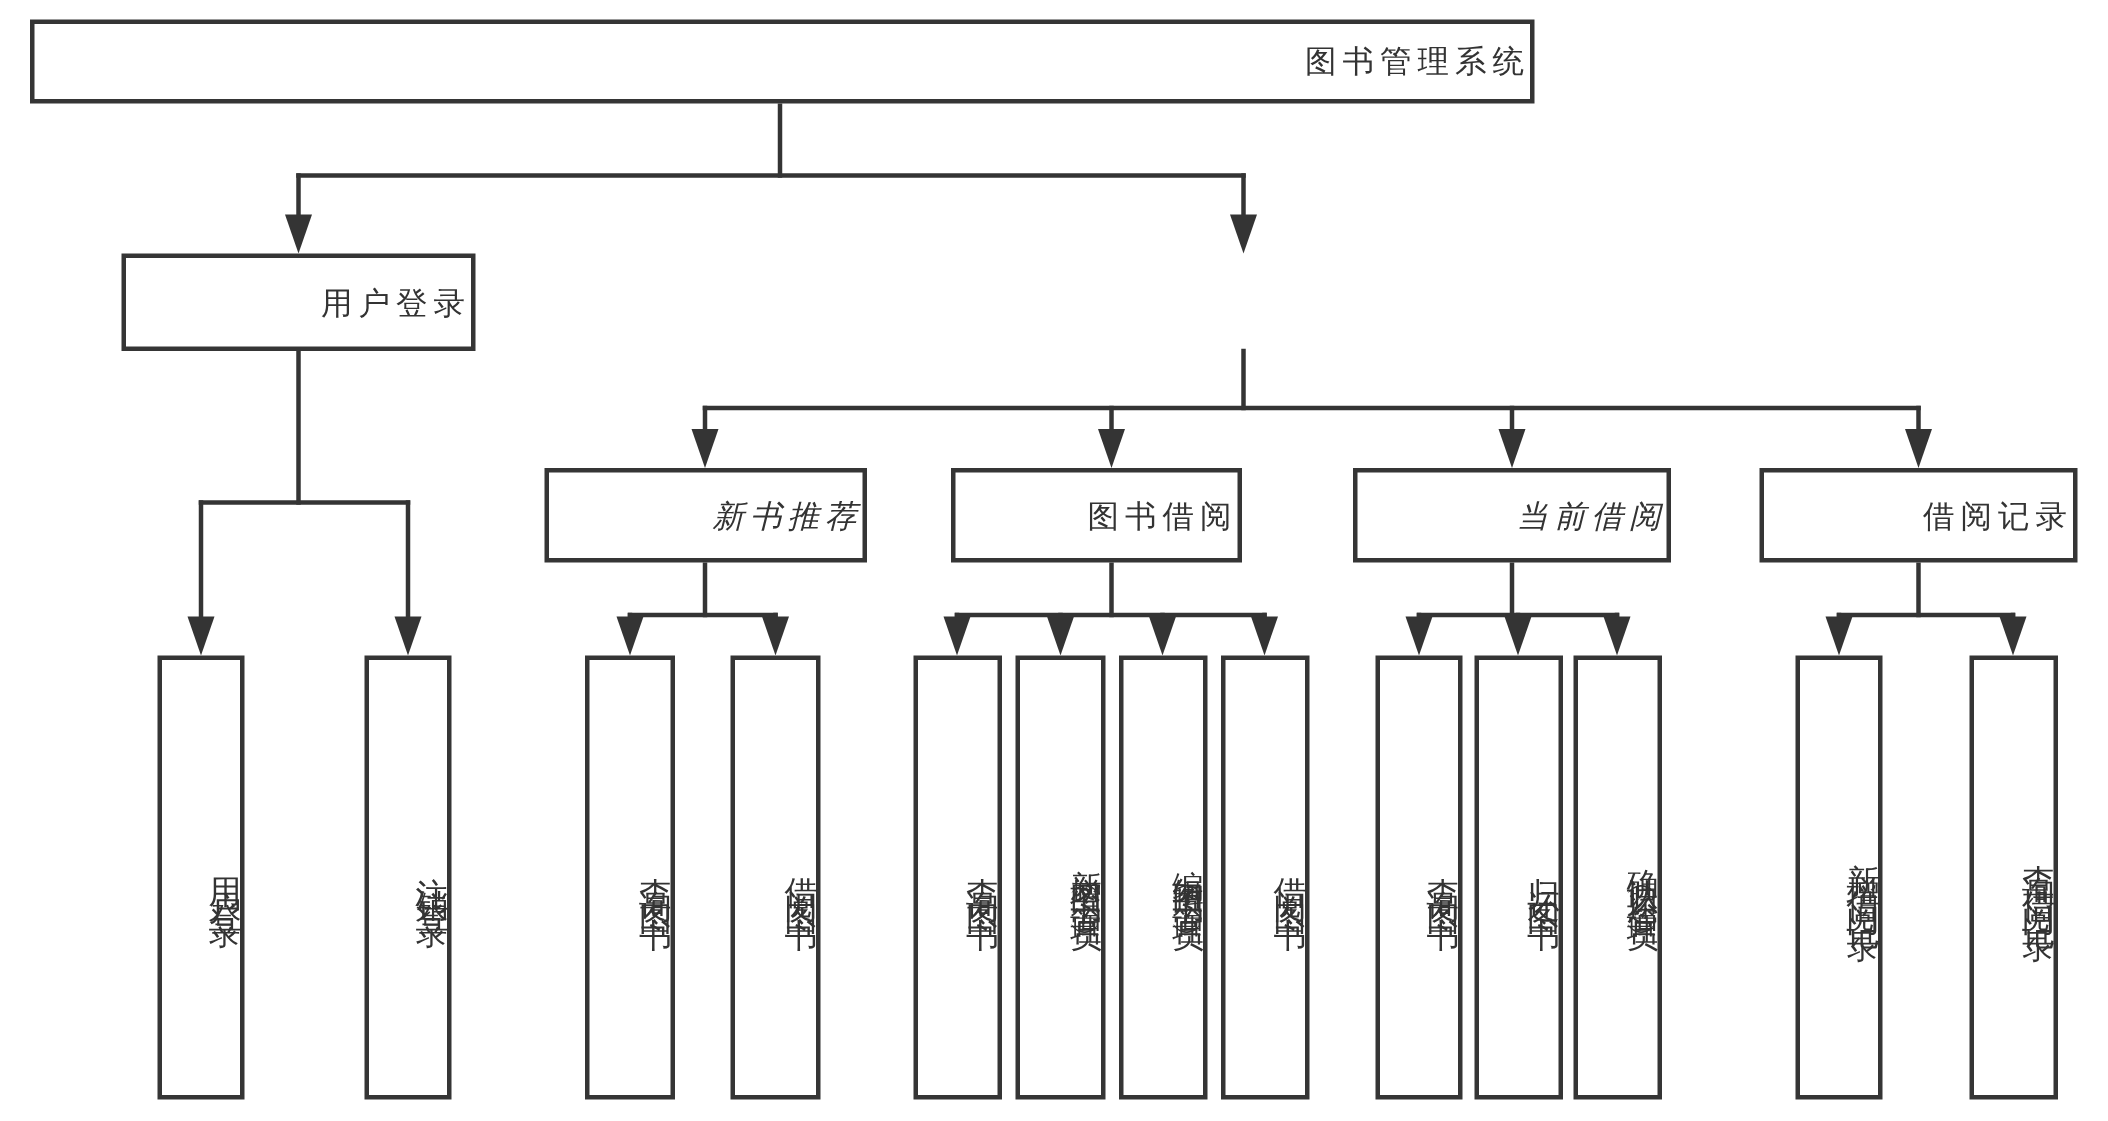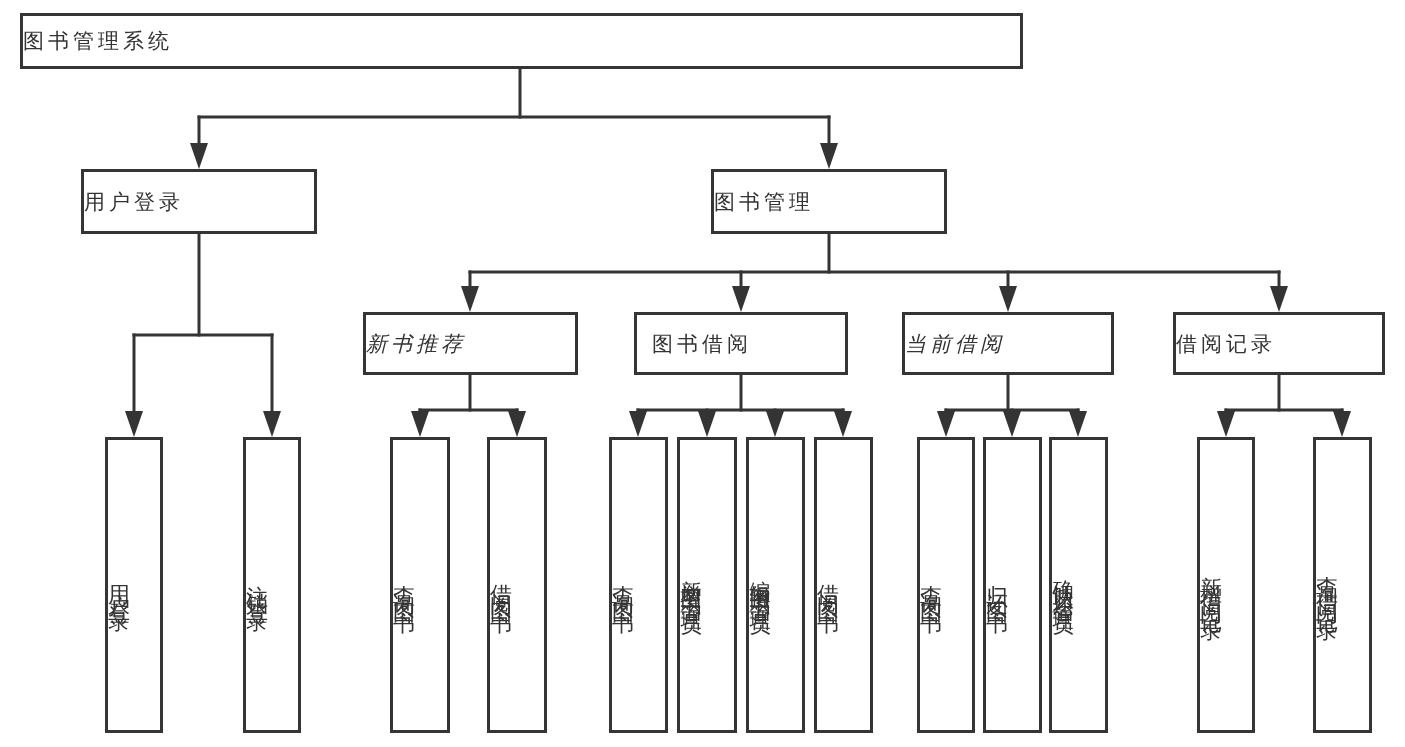--- a/index.html
+++ b/index.html
@@ -9,21 +9,21 @@
     background:#ffffff;
     font-family:"DejaVu Sans","Liberation Sans",sans-serif;
     overflow:hidden;
   }
   .wires{position:absolute;left:0;top:0;z-index:1;}
   .box{
     position:absolute;
     box-sizing:border-box;
     background:#ffffff;
     border:3px solid #353535;
-    display:flex;align-items:center;justify-content:flex-start;
+    display:flex;align-items:center;justify-content:flex-end;
     color:#333333;
     z-index:2;
   }
   .hlabel{
     font-size:21px;
     letter-spacing:4px;
     white-space:nowrap;
     color:#333333;
   }
   .vlabel{
@@ -108,28 +108,25 @@
       <path d="M1333 411 L1351 411 L1342 437 Z" fill="#343434"></path>
     </svg>
 
   <div class="box" style="left: 20px; top: 13px; width: 1003px; height: 56px; border-color: rgb(53, 53, 53);">
     <span class="hlabel">图书管理系统</span>
   </div>
 
   <div class="box" style="left: 81px; top: 169px; width: 236px; height: 65px; border-color: rgb(53, 53, 53);">
     <span class="hlabel">用户登录</span>
   </div>
-  <div class="box" style="left: 711px; top: 169px; width: 236px; height: 65px; border-color: rgb(53, 53, 53);">
-    <span class="hlabel">图书管理</span>
-  </div>
 
   <div class="box" style="left: 363px; top: 312px; width: 215px; height: 63px; border-color: rgb(53, 53, 53); font-style: italic;">
     <span class="hlabel">新书推荐</span>
   </div>
-  <div class="box" style="left: 634px; top: 312px; width: 214px; height: 63px; border-color: rgb(53, 53, 53); padding-left: 15px;">
+  <div class="box" style="left: 634px; top: 312px; width: 194px; height: 63px; border-color: rgb(53, 53, 53); padding-left: 15px;">
     <span class="hlabel">图书借阅</span>
   </div>
   <div class="box" style="left: 902px; top: 312px; width: 212px; height: 63px; border-color: rgb(53, 53, 53); font-style: italic;">
     <span class="hlabel">当前借阅</span>
   </div>
   <div class="box" style="left: 1173px; top: 312px; width: 212px; height: 63px; border-color: rgb(53, 53, 53);">
     <span class="hlabel">借阅记录</span>
   </div>
 
   <div class="box" style="left: 105px; top: 437px; width: 58px; height: 296px; border-color: rgb(53, 53, 53);">

